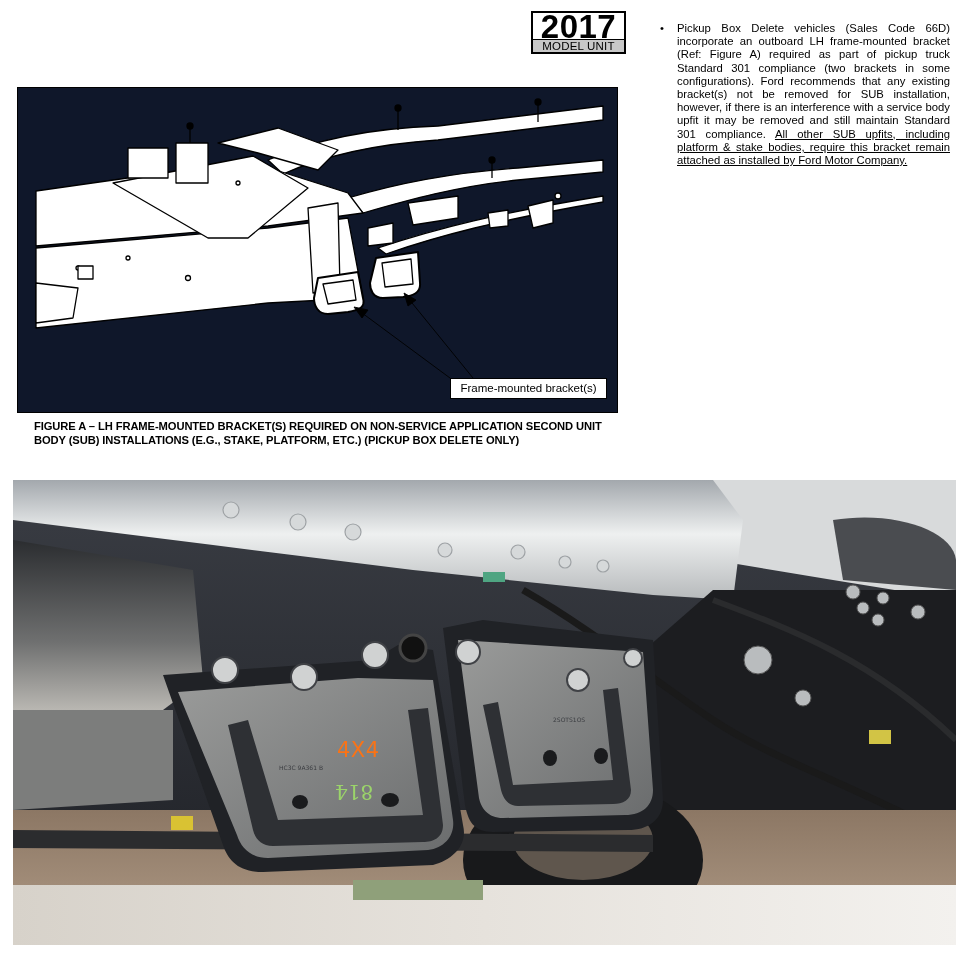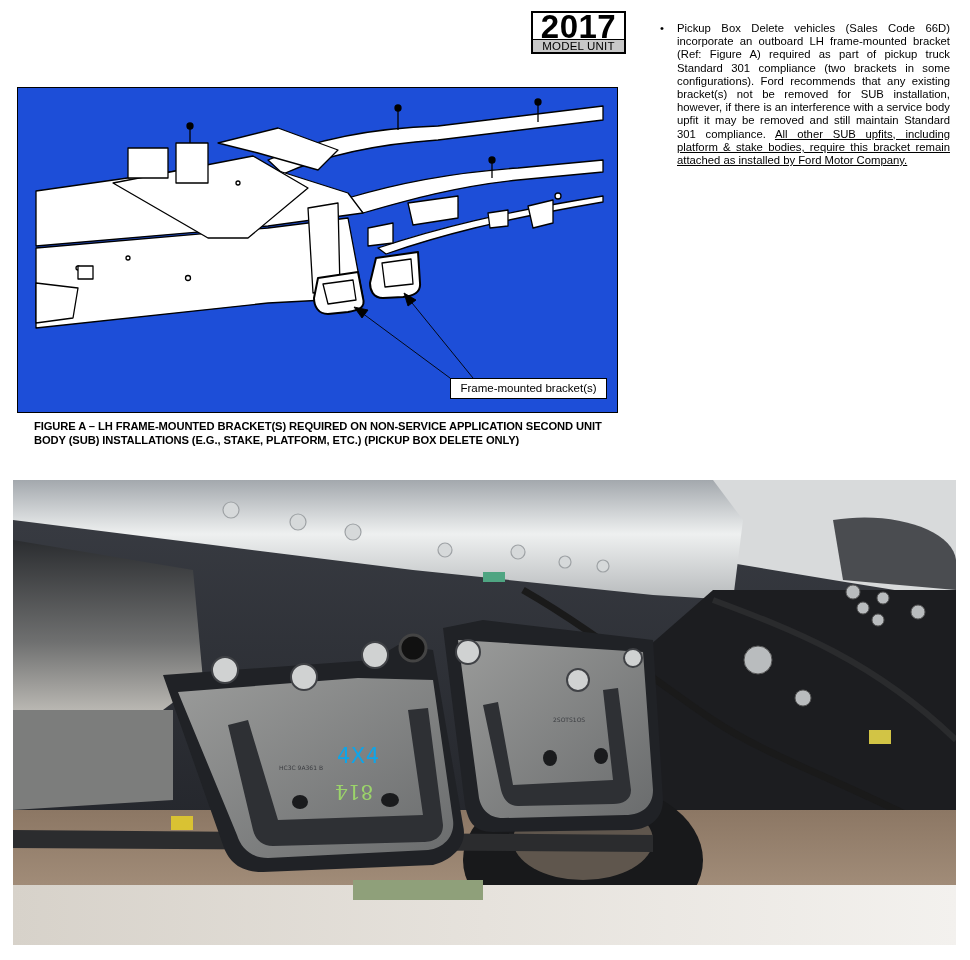--- a/index.html
+++ b/index.html
@@ -27,21 +27,21 @@
     position: absolute; left: 660px; top: 22px; width: 290px;
     font-size: 11.3px; line-height: 13.2px; text-align: justify;
   }
   .note .bullet { position: absolute; left: 0; top: 0; }
   .note .body { margin-left: 17px; display: block; }
   .note .u { text-decoration: underline; margin-top: 27px; }
 
   
   .figure {
     position: absolute; left: 17px; top: 87px; width: 601px; height: 326px;
-    border: 1.5px solid #000; background: #1d4ed8; overflow: hidden;
+    border: 1.5px solid #000; background: #0f172a; overflow: hidden;
   }
   .figure svg { position: absolute; left: 0; top: 0; }
   .callout {
     position: absolute; left: 432px; top: 290px; width: 157px; height: 21px;
     border: 1.5px solid #000; background: #fff;
     font-size: 11.5px; line-height: 18px; text-align: center;
   }
   .caption {
     position: absolute; left: 34px; top: 419px; width: 600px;
     font-size: 11.2px; line-height: 14px; font-weight: bold; letter-spacing: -0.1px;
@@ -230,17 +230,17 @@
     <g fill="#1a1b1d">
         <ellipse cx="537" cy="278" rx="7" ry="8"></ellipse>
         <ellipse cx="588" cy="276" rx="7" ry="8"></ellipse>
       </g>
 
     <rect x="158" y="336" width="22" height="14" fill="#d9c233"></rect>
     <rect x="856" y="250" width="22" height="14" fill="#d2c445"></rect>
 
     <rect x="470" y="92" width="22" height="10" fill="#4fa582"></rect>
   </svg>
-  <span class="stamp" style="left:324px;top:264px;font-size:21px;color:#0ea5e9;letter-spacing:0.5px;">4X4</span>
+  <span class="stamp" style="left:324px;top:258px;font-size:21px;color:#f97316;letter-spacing:0.5px;">4X4</span>
   <span class="stamp" style="left:266px;top:284px;font-size:6px;">HC3C 9A361 B</span>
   <span class="stamp" style="left:322px;top:300px;font-size:20px;color:#9bd46a;font-family:'DejaVu Serif',serif;transform:rotate(180deg);">814</span>
   <span class="stamp" style="left:540px;top:236px;font-size:6px;">2SOTS1OS</span>
 </div>
 
 </body></html>

